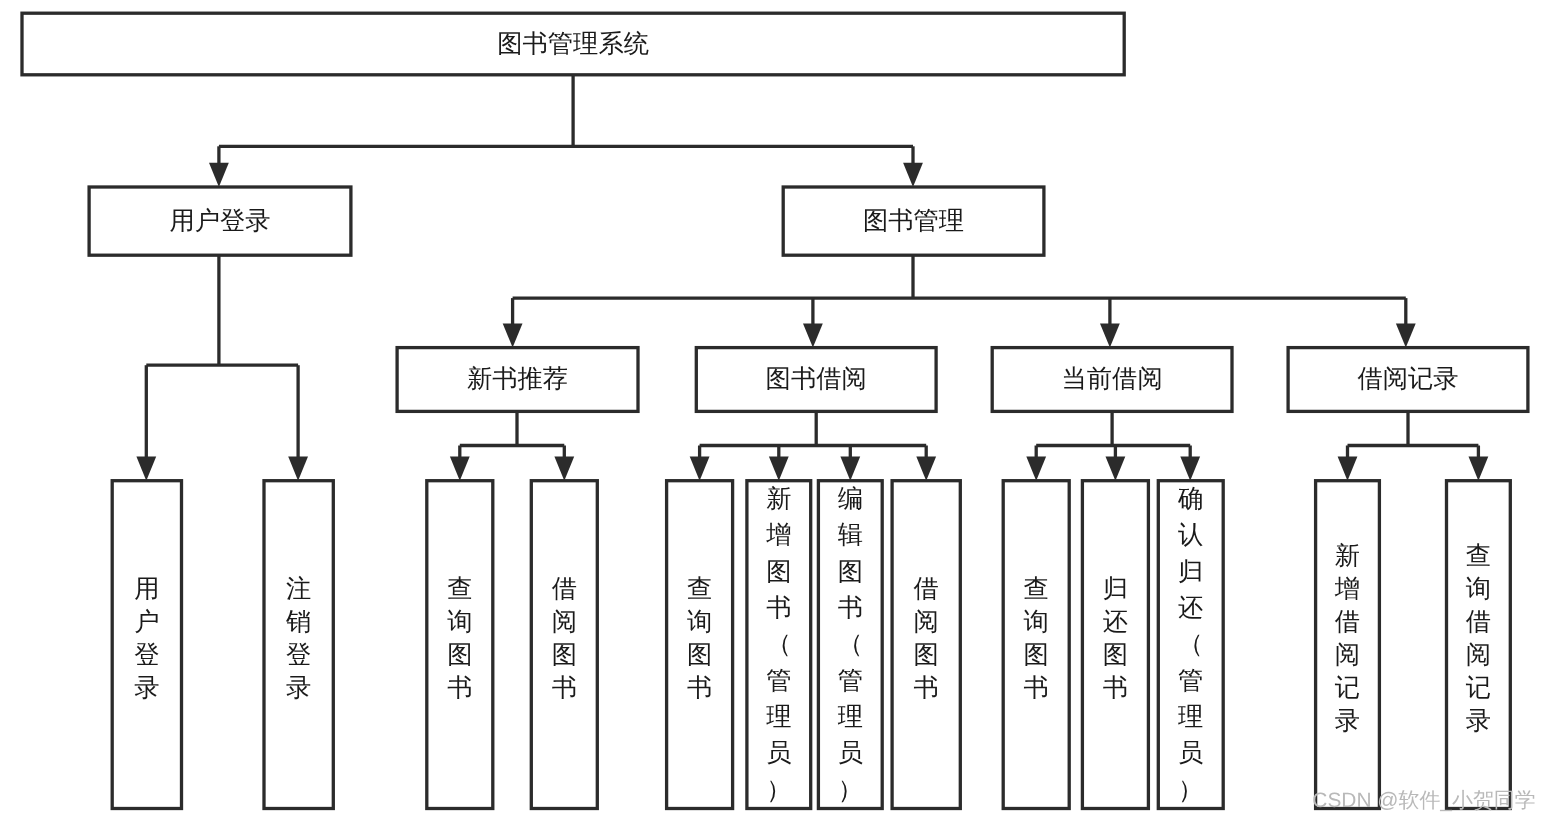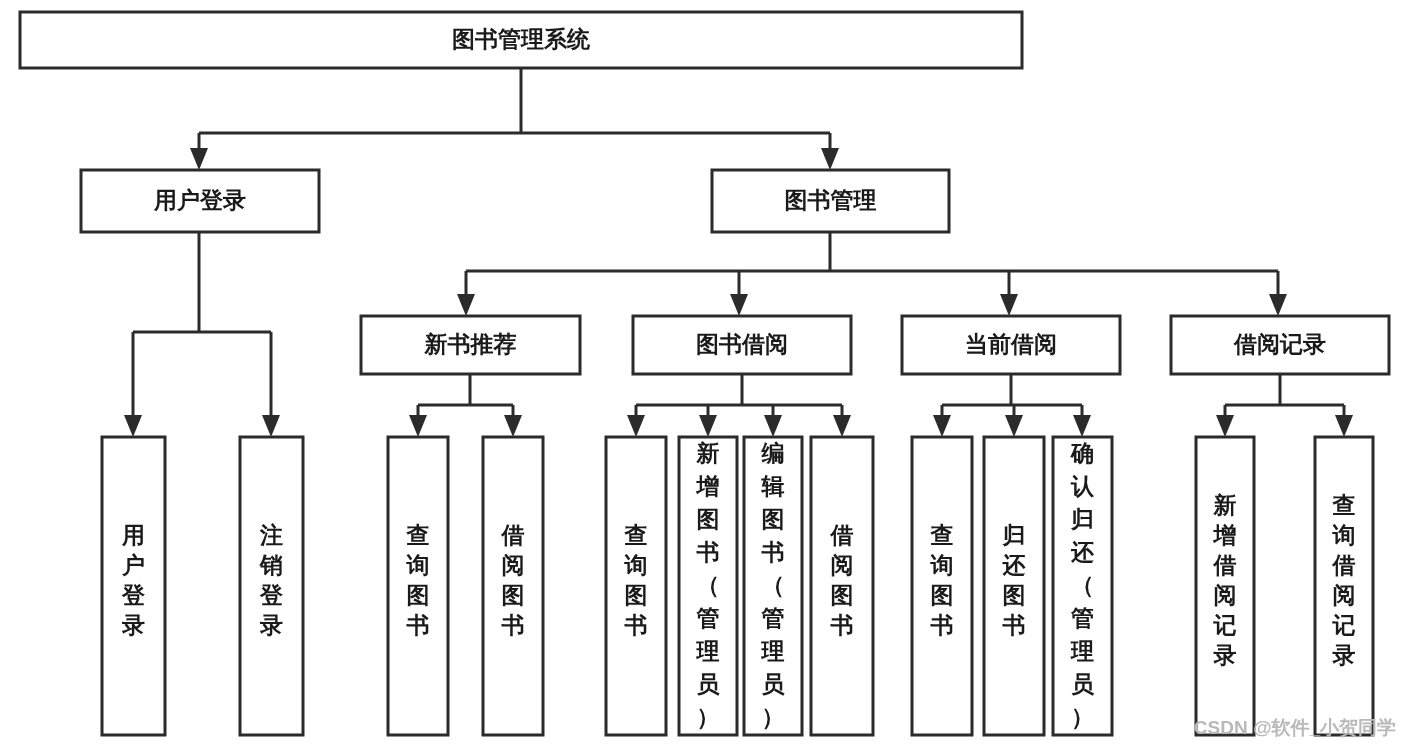--- a/index.html
+++ b/index.html
@@ -13,21 +13,20 @@
     font-family: "Liberation Sans", "DejaVu Sans", sans-serif;
     overflow: hidden;
     position: relative;
   }
   #diagram-root {
     position: absolute;
     left: 0;
     top: 0;
     width: 1405px;
     height: 747px;
-    font-weight: bold;
   }
   svg#tree-svg {
     display: block;
     width: 1405px;
     height: 747px;
   }
   .node-box {
     fill: #ffffff;
     stroke: #2b2b2b;
     stroke-width: 3;

